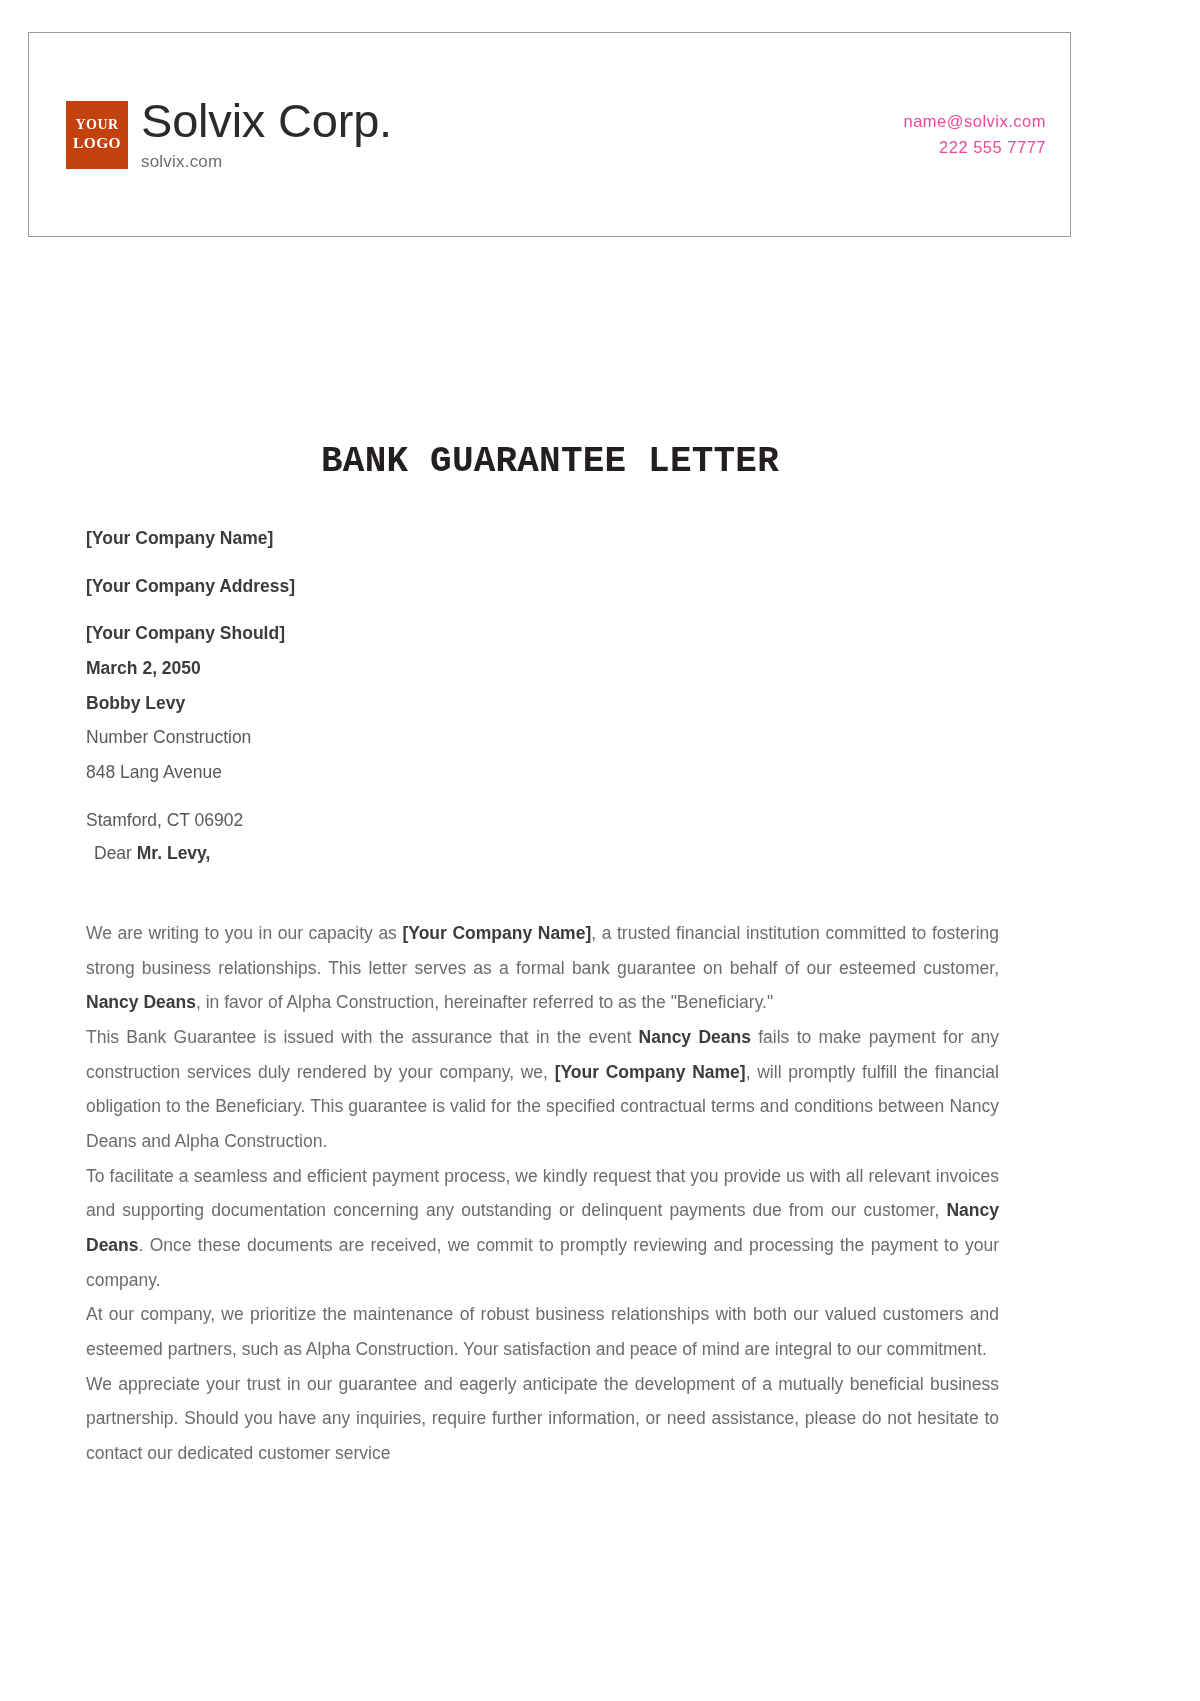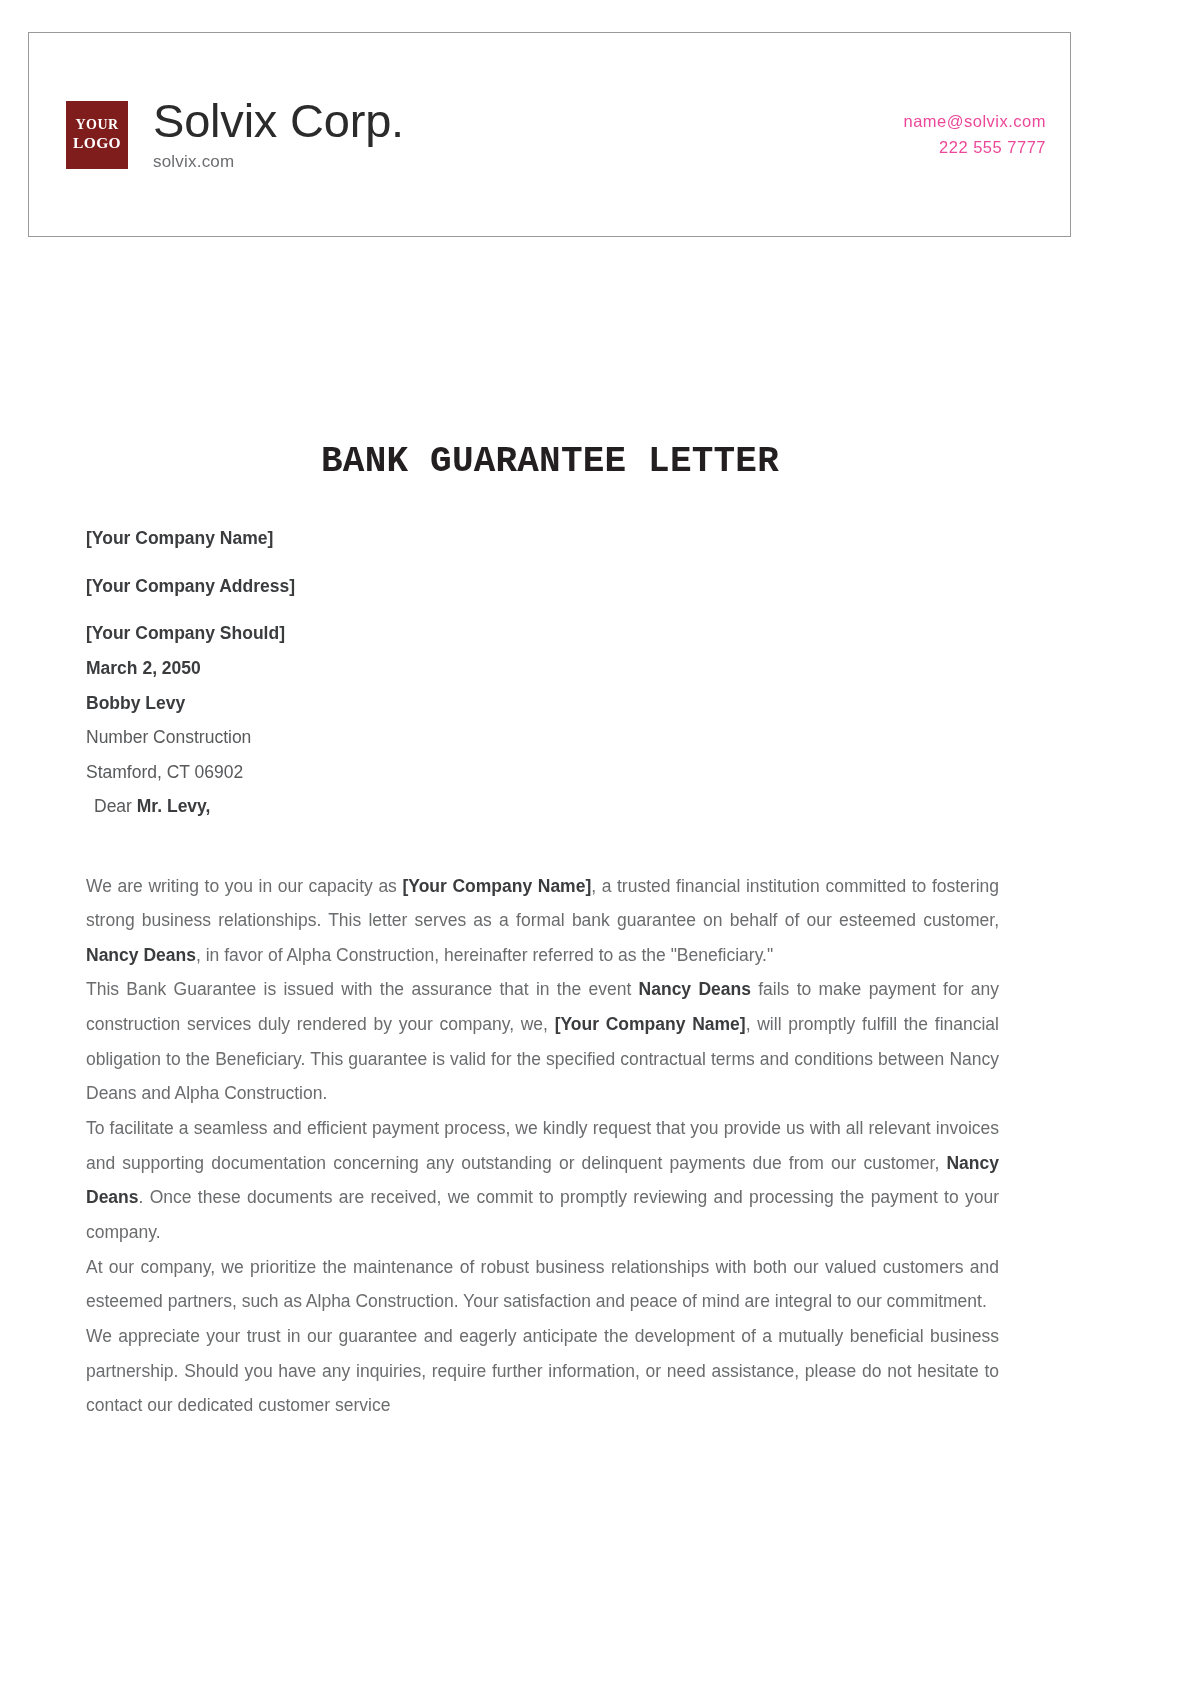--- a/index.html
+++ b/index.html
@@ -40,21 +40,21 @@
 
   .brand-block {
     display: flex;
     align-items: center;
     padding-left: 37px;
   }
 
   .logo-square {
     width: 62px;
     height: 68px;
-    background: #7f1d1d;
+    background: #c2410c;
     color: #ffffff;
     display: flex;
     flex-direction: column;
     align-items: center;
     justify-content: center;
     font-family: "Liberation Serif", serif;
     line-height: 1.18;
     flex: none;
   }
   .logo-square .logo-line1 {
@@ -62,21 +62,21 @@
     letter-spacing: 0.4px;
     font-weight: 700;
   }
   .logo-square .logo-line2 {
     font-size: 15.5px;
     letter-spacing: 0.4px;
     font-weight: 700;
   }
 
   .brand-text {
-    margin-left: 25px;
+    margin-left: 13px;
     display: flex;
     flex-direction: column;
     justify-content: center;
   }
   .company-name {
     font-size: 47px;
     line-height: 1.0;
     font-weight: 400;
     color: #2b2b2b;
     letter-spacing: -0.2px;
@@ -182,20 +182,21 @@
   <div class="letter">
 
     <h1 class="letter-title">BANK GUARANTEE LETTER</h1>
 
     <p class="addr-line bold">[Your Company Name]</p>
     <p class="addr-line bold">[Your Company Address]</p>
     <p class="addr-line bold tight">[Your Company Should]</p>
     <p class="addr-line bold tight">March 2, 2050</p>
     <p class="addr-line bold tight">Bobby Levy</p>
     <p class="addr-line tight">Number Construction</p>
+    <p class="addr-line">848 Lang Avenue</p>
     <p class="addr-line tight">Stamford, CT 06902</p>
 
     <p class="salutation">
       <span>Dear </span><b>Mr. Levy,</b>
     </p>
 
     <div class="body-copy">
         <p class="body-para"><span>We are writing to you in our capacity as </span><b>[Your Company Name]</b><span>, a trusted financial institution committed to fostering strong business relationships. This letter serves as a formal bank guarantee on behalf of our esteemed customer, </span><b>Nancy Deans</b><span>, in favor of Alpha Construction, hereinafter referred to as the "Beneficiary."</span></p>
         <p class="body-para"><span>This Bank Guarantee is issued with the assurance that in the event </span><b>Nancy Deans</b><span> fails to make payment for any construction services duly rendered by your company, we, </span><b>[Your Company Name]</b><span>, will promptly fulfill the financial obligation to the Beneficiary. This guarantee is valid for the specified contractual terms and conditions between Nancy Deans and Alpha Construction.</span></p>
         <p class="body-para"><span>To facilitate a seamless and efficient payment process, we kindly request that you provide us with all relevant invoices and supporting documentation concerning any outstanding or delinquent payments due from our customer, </span><b>Nancy Deans</b><span>. Once these documents are received, we commit to promptly reviewing and processing the payment to your company.</span></p>

